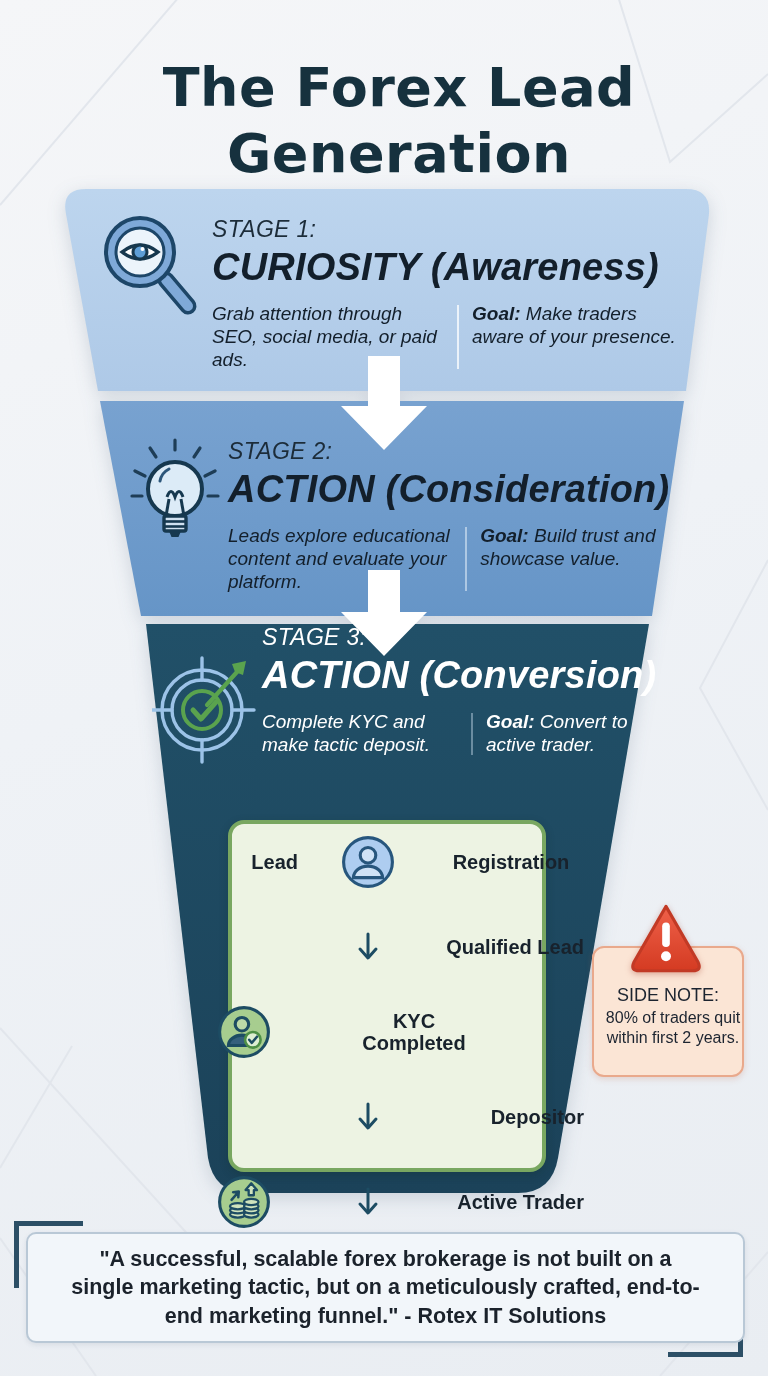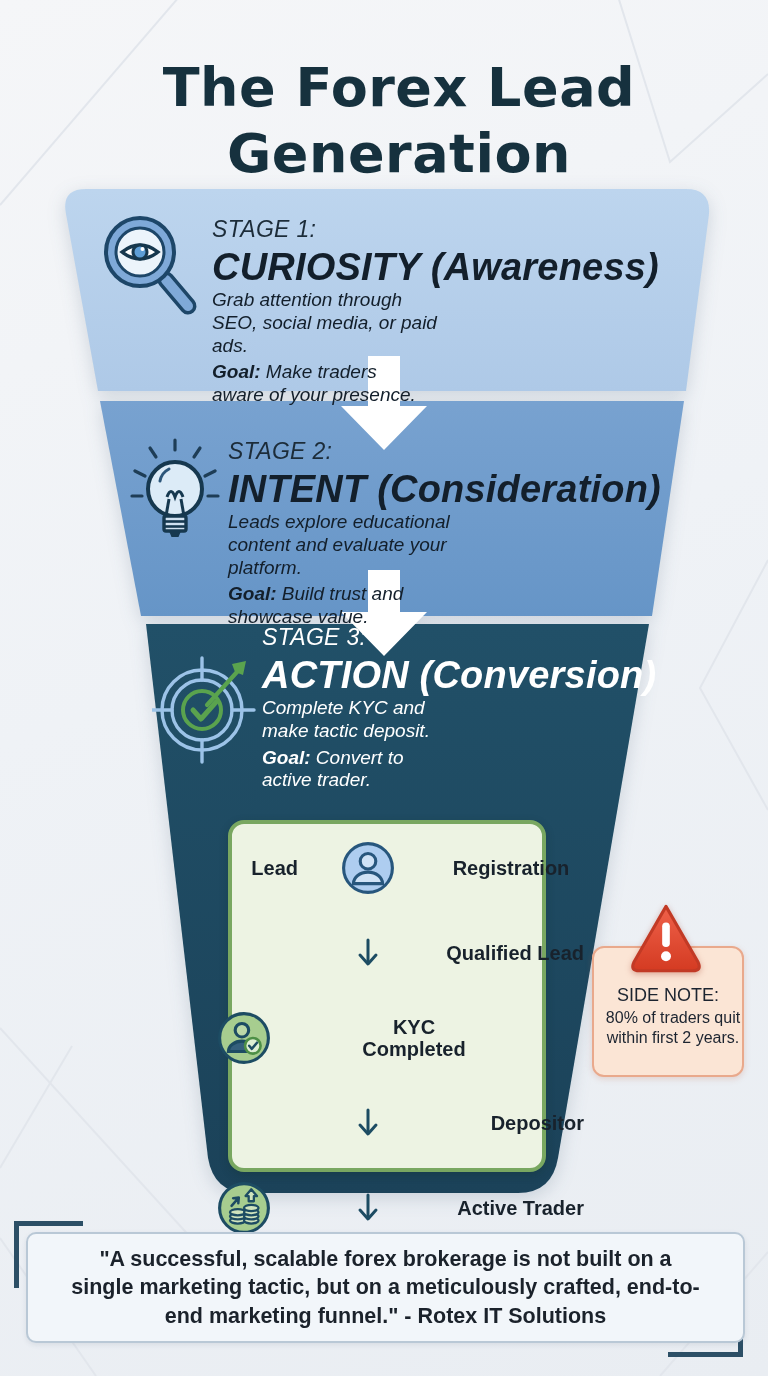--- a/index.html
+++ b/index.html
@@ -22,41 +22,41 @@
   
   .funnel-layer{position:absolute;inset:0;z-index:1;filter:drop-shadow(0 5px 9px rgba(35,65,95,.17));}
   
   .stage-block{position:absolute;z-index:2;color:#131f2b;font-style:italic;}
   .stage-1{left:212px;top:216px;width:480px;}
   .stage-2{left:228px;top:438px;width:450px;}
   .stage-3{left:262px;top:624px;width:400px;color:#ffffff;}
   .stage-label{font-size:23px;font-weight:normal;letter-spacing:.3px;}
   .stage-2 .stage-label,.stage-1 .stage-label{color:#1c2c39;}
   .stage-name{font-size:38px;font-weight:bold;margin-top:3px;letter-spacing:.2px;}
-  .desc-row{display:flex;font-size:19px;line-height:1.2;flex-direction:column;}
+  .desc-row{display:flex;margin-top:14px;font-size:19px;line-height:1.2;}
   .divider{width:2px;background:rgba(255,255,255,.75);margin:2px 13px 2px 13px;}
   .stage-2 .divider{background:rgba(230,240,250,.55);}
   .stage-3 .divider{background:rgba(200,220,235,.45);}
   .stage-1 .desc{width:232px;} .stage-1 .goal{width:215px;}
   .stage-2 .desc{width:238px;} .stage-2 .goal{width:210px;}
   .stage-3 .desc{width:196px;} .stage-3 .goal{width:152px;}
   .goal b{font-weight:bold;}
   
   .icon-magnifier{left:98px;top:210px;z-index:2;}
   .icon-bulb{left:126px;top:436px;z-index:2;}
   .icon-target{left:152px;top:650px;z-index:2;}
   
   .steps-box{
     position:absolute;left:228px;top:820px;width:318px;height:352px;z-index:2;
     background:#edf3e3;border:4px solid #79a761;border-radius:16px;
     box-sizing:border-box;box-shadow:0 3px 8px rgba(15,45,35,.25);
   }
   .steps{
     display:grid;grid-template-columns:108px 54px 146px;column-gap:11px;row-gap:3px;
-    justify-content:center;align-items:center;padding-top:17px;gap:43px;
+    justify-content:center;align-items:center;padding-top:11px;gap:43px;
   }
   .cell{color:#18222c;}
   .cell.l{font-size:20px;font-weight:bold;text-align:right;justify-self:end;line-height:1.1;}
   .cell.ic{justify-self:center;}
   .cell.r{font-size:20px;font-weight:bold;text-align:center;justify-self:start;line-height:1.1;width:146px;}
   .cell.arrow{grid-column:2;justify-self:center;}
   
   .side-note{
     position:absolute;left:592px;top:946px;width:152px;height:131px;z-index:3;
     background:#fbe5d5;border:2.5px solid #e9a98c;border-radius:12px;box-sizing:border-box;
@@ -172,21 +172,21 @@
     <div class="stage-name">CURIOSITY (Awareness)</div>
     <div class="desc-row">
       <div class="desc">Grab attention through SEO, social media, or paid ads.</div>
       <div class="divider"></div>
       <div class="goal"><b>Goal:</b> <span>Make traders aware of your presence.</span></div>
     </div>
   </div>
 
   <div class="stage-block stage-2">
     <div class="stage-label">STAGE 2:</div>
-    <div class="stage-name">INTENT (Consideration)</div>
+    <div class="stage-name">ACTION (Consideration)</div>
     <div class="desc-row">
       <div class="desc">Leads explore educational content and evaluate your platform.</div>
       <div class="divider"></div>
       <div class="goal"><b>Goal:</b> <span>Build trust and showcase value.</span></div>
     </div>
   </div>
 
   <div class="stage-block stage-3">
     <div class="stage-label">STAGE 3:</div>
     <div class="stage-name">ACTION (Conversion)</div>

